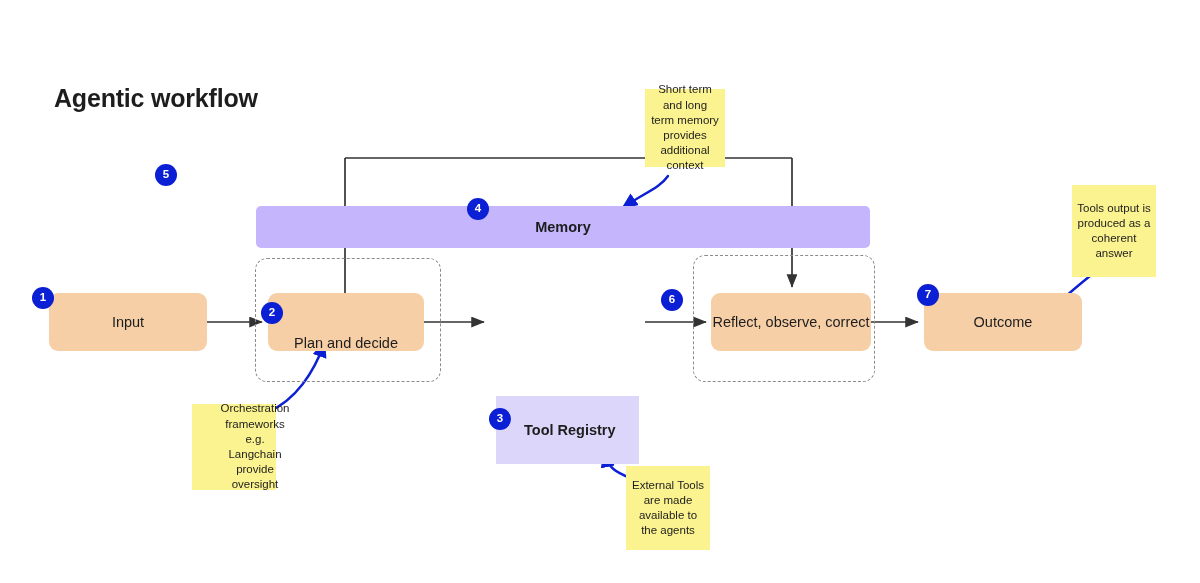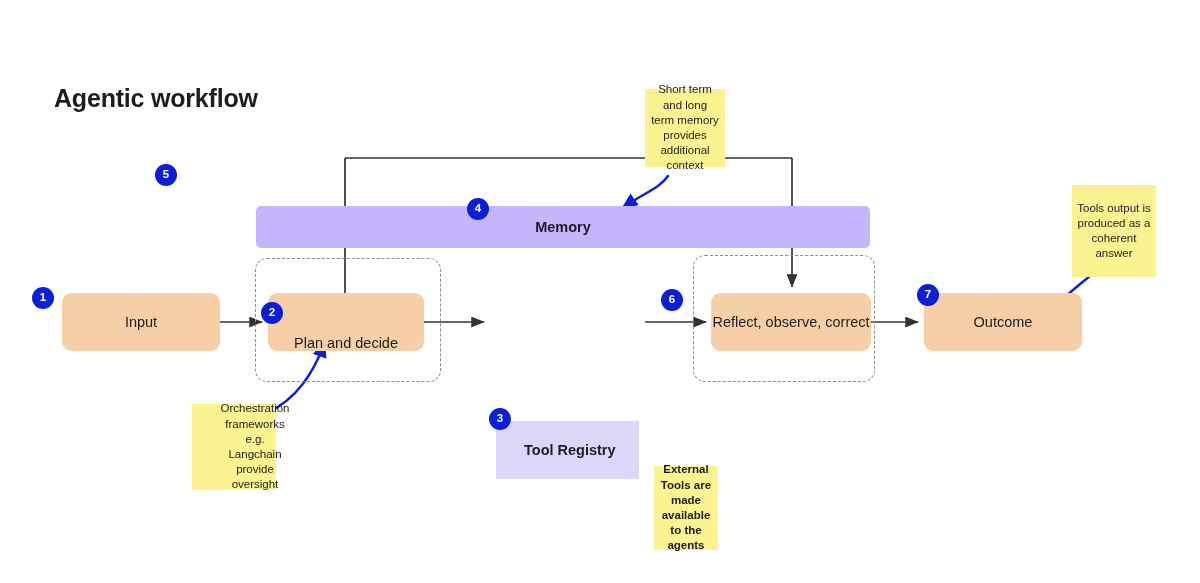--- a/index.html
+++ b/index.html
@@ -72,57 +72,57 @@
   </svg>
 
   <div class="dashed-group" style="left:255px;top:258px;width:186px;height:124px;"></div>
   <div class="dashed-group" style="left:693px;top:255px;width:182px;height:127px;"></div>
 
   <div class="node memory-bar" style="left:256px;top:206px;width:614px;height:42px;">
     <span>Memory</span>
   </div>
   <div class="badge" style="left:468px;top:199px;">4</div>
 
-  <div class="node proc" style="left:62px;top:293px;width:158px;height:58px;">
+  <div class="node proc" style="left:49px;top:293px;width:158px;height:58px;">
     <span>Input</span>
   </div>
   <div class="badge" style="left:33px;top:288px;">1</div>
 
   <div class="node proc" style="left:268px;top:293px;width:156px;height:58px;align-items:flex-end;">
     <span>Plan and decide</span>
   </div>
   <div class="badge" style="left:262px;top:303px;">2</div>
 
   <div class="badge" style="left:662px;top:290px;">6</div>
 
   <div class="node proc" style="left:711px;top:293px;width:160px;height:58px;">
     <span>Reflect, observe, correct</span>
   </div>
 
   <div class="node proc" style="left:924px;top:293px;width:158px;height:58px;">
     <span>Outcome</span>
   </div>
   <div class="badge" style="left:918px;top:285px;">7</div>
 
-  <div class="node tool-registry" style="left:496px;top:421px;width:143px;height:58px;">
+  <div class="node tool-registry" style="left:496px;top:396px;width:143px;height:68px;">
     <span>Tool Registry</span>
   </div>
   <div class="badge" style="left:490px;top:409px;">3</div>
 
   <div class="note" style="left:645px;top:89px;width:80px;height:78px;">
     <span>Short term and long term memory provides additional context</span>
   </div>
 
   <div class="badge" style="left:156px;top:165px;">5</div>
 
   <div class="note" style="left:1072px;top:185px;width:84px;height:92px;">
     <span>Tools output is produced as a coherent answer</span>
   </div>
 
   <div class="note" style="left:192px;top:404px;width:84px;height:86px;padding-left:47px;">
     <span>Orchestration frameworks e.g. Langchain provide oversight</span>
   </div>
 
-  <div class="note" style="left:654px;top:466px;width:64px;height:84px;font-weight:bold;">
+  <div class="note" style="left:626px;top:466px;width:84px;height:84px;">
     <span>External Tools are made available to the agents</span>
   </div>
 
 </div>
 
 </body></html>

